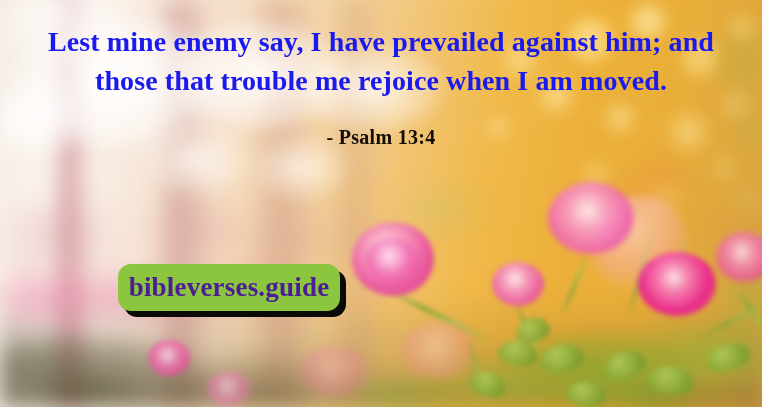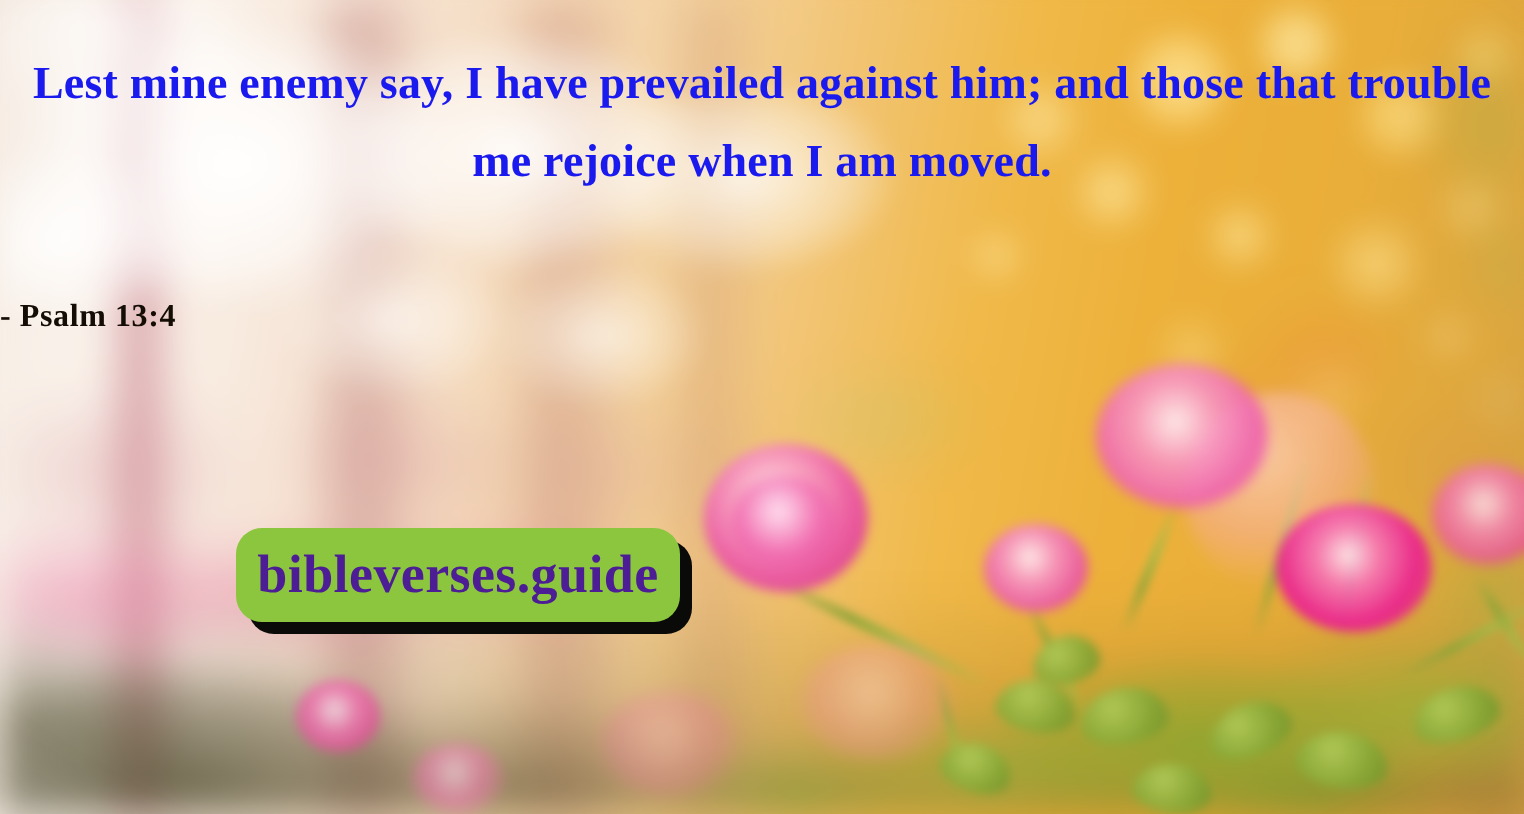--- a/index.html
+++ b/index.html
@@ -249,37 +249,37 @@
   }
 
   
   .verse {
     position: absolute;
     left: 0;
     right: 0;
     top: 22px;
     text-align: center;
     color: #1a1aee;
-    font-size: 23px;
+    font-size: 28px;
     line-height: 39px;
     font-weight: 700;
     letter-spacing: 0.1px;
     padding: 0 16px;
     box-sizing: border-box;
   }
   .attrib {
     position: absolute;
     left: 0;
     right: 0;
     top: 126px;
+    text-align: center;
     color: #140d05;
-    font-size: 16px;
+    font-size: 20px;
     font-weight: 700;
     letter-spacing: 0.3px;
-    margin-top: 24px;
   }
 
   
   .badge {
     position: absolute;
     left: 118px;
     top: 264px;
     width: 222px;
     height: 47px;
     background: #8cc63f;

